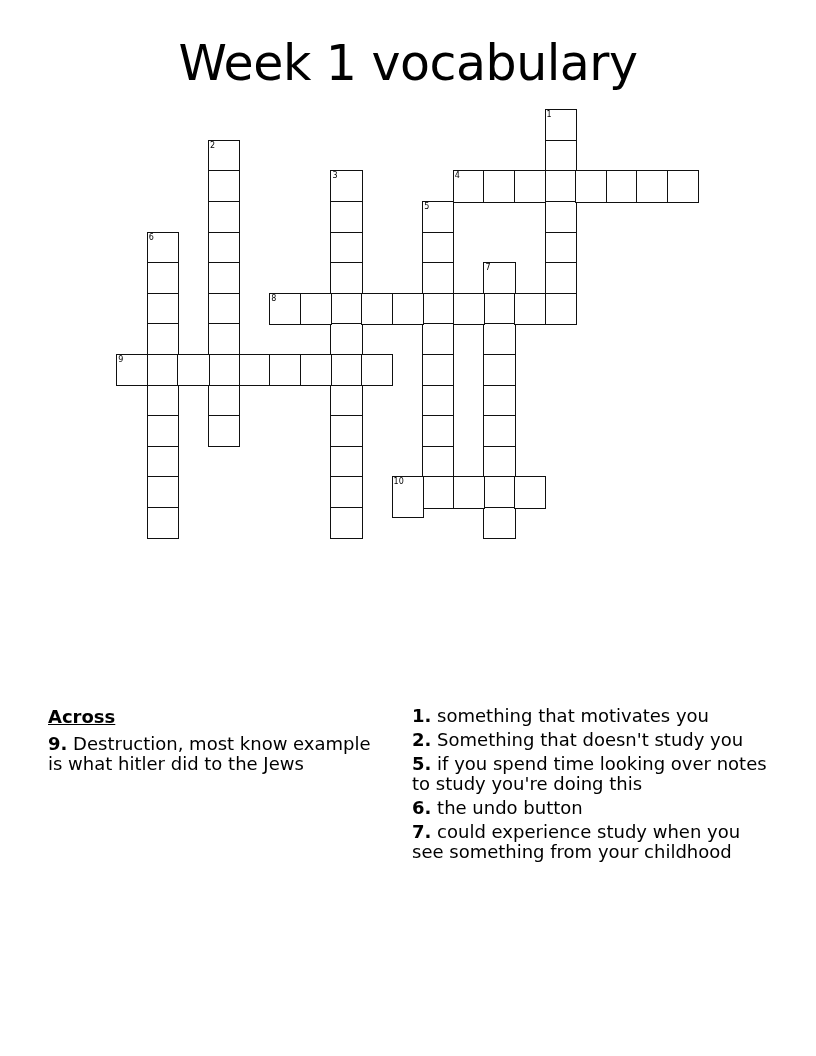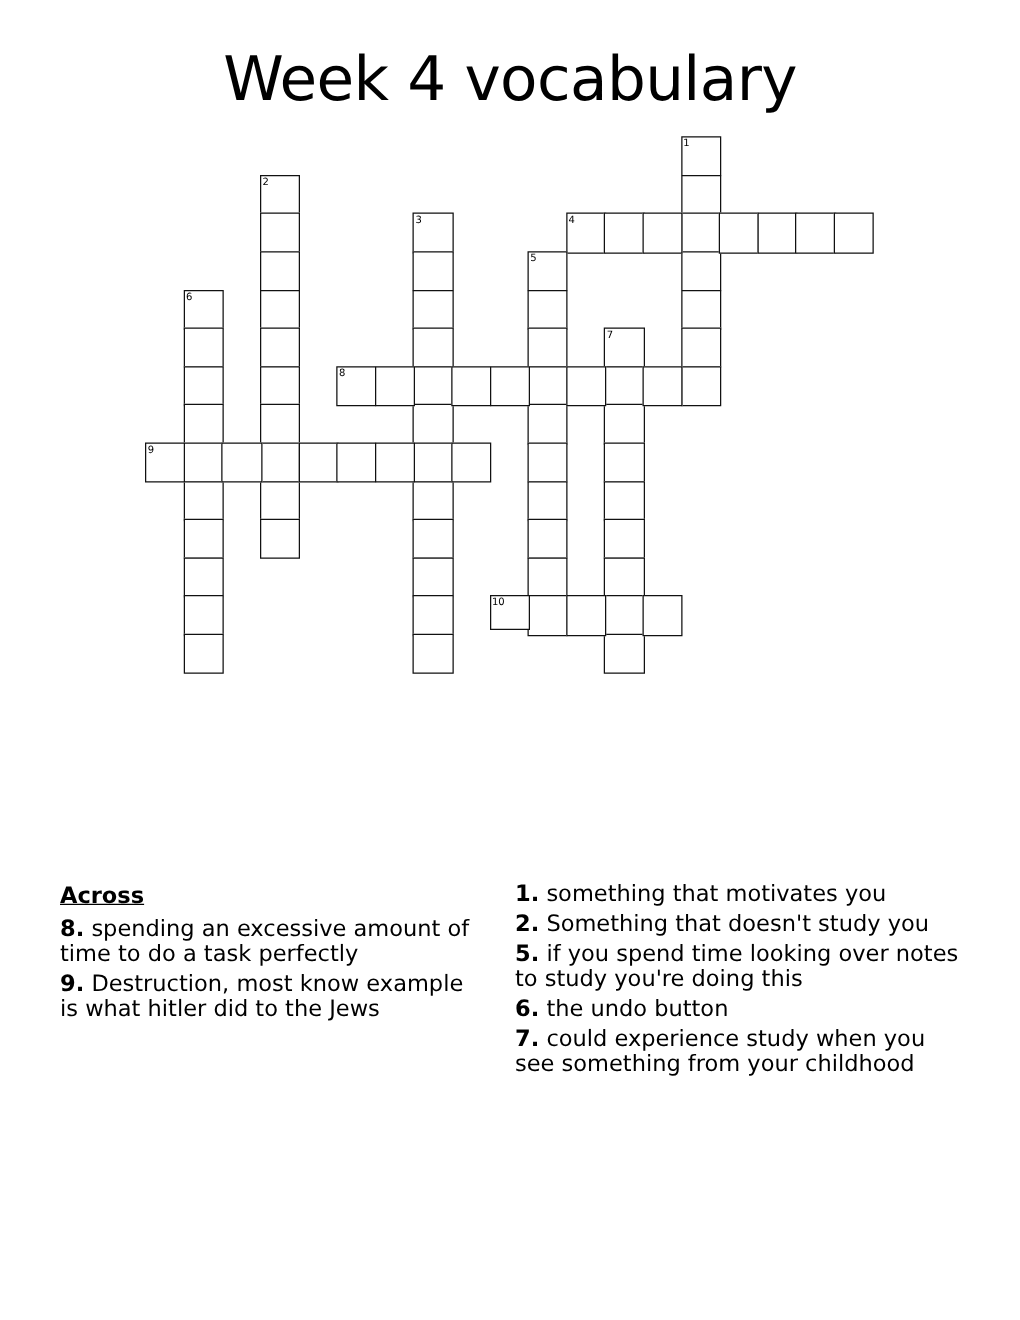--- a/index.html
+++ b/index.html
@@ -17,21 +17,21 @@
     .clues.across { left: 48px; width: 340px; }
     .clues.down { left: 412px; width: 360px; }
     .clues h3 { margin: 0 0 6px 0; font-size: 18px; font-weight: bold; text-decoration: underline;
                 line-height: 22px; }
     .clue { margin: 0 0 4px 0; }
     .clue b { font-weight: bold; }
   </style>
 </head>
 <body>
 
-<div class="title">Week 4 vocabulary</div>
+<div class="title">Week 1 vocabulary</div>
 
 <div id="grid">
     <div class="cell" style="left: 545.4px; top: 110px; width: 32.2px; height: 32.2px;">
       <span class="num">1</span>
     </div>
     <div class="cell" style="left: 545.4px; top: 140.6px; width: 32.2px; height: 32.2px;"></div>
     <div class="cell" style="left: 545.4px; top: 171.2px; width: 32.2px; height: 32.2px;"></div>
     <div class="cell" style="left: 545.4px; top: 201.8px; width: 32.2px; height: 32.2px;"></div>
     <div class="cell" style="left: 545.4px; top: 232.4px; width: 32.2px; height: 32.2px;"></div>
     <div class="cell" style="left: 545.4px; top: 263px; width: 32.2px; height: 32.2px;"></div>
@@ -115,30 +115,29 @@
     <div class="cell" style="left: 453.6px; top: 293.6px; width: 32.2px; height: 32.2px;"></div>
     <div class="cell" style="left: 514.8px; top: 293.6px; width: 32.2px; height: 32.2px;"></div>
     <div class="cell" style="left: 117px; top: 354.8px; width: 32.2px; height: 32.2px;">
       <span class="num">9</span>
     </div>
     <div class="cell" style="left: 178.2px; top: 354.8px; width: 32.2px; height: 32.2px;"></div>
     <div class="cell" style="left: 239.4px; top: 354.8px; width: 32.2px; height: 32.2px;"></div>
     <div class="cell" style="left: 270px; top: 354.8px; width: 32.2px; height: 32.2px;"></div>
     <div class="cell" style="left: 300.6px; top: 354.8px; width: 32.2px; height: 32.2px;"></div>
     <div class="cell" style="left: 361.8px; top: 354.8px; width: 32.2px; height: 32.2px;"></div>
-    <div class="cell" style="left: 392.4px; top: 477.2px; width: 32.2px; height: 28px;">
+    <div class="cell" style="left: 392.4px; top: 477.2px; width: 32.2px; height: 42px;">
       <span class="num">10</span>
     </div>
     <div class="cell" style="left: 453.6px; top: 477.2px; width: 32.2px; height: 32.2px;"></div>
     <div class="cell" style="left: 514.8px; top: 477.2px; width: 32.2px; height: 32.2px;"></div>
   </div>
 
 <div class="clues across">
   <h3>Across</h3>
-  <div class="clue"><b>8.</b> <span>spending an excessive amount of time to do a task perfectly</span></div>
   <div class="clue"><b>9.</b> <span>Destruction, most know example is what hitler did to the Jews</span></div>
 </div>
 
 <div class="clues down">
   <div class="clue"><b>1.</b> <span>something that motivates you</span></div>
   <div class="clue"><b>2.</b> <span>Something that doesn't study you</span></div>
   <div class="clue"><b>5.</b> <span>if you spend time looking over notes to study you're doing this</span></div>
   <div class="clue"><b>6.</b> <span>the undo button</span></div>
   <div class="clue"><b>7.</b> <span>could experience study when you see something from your childhood</span></div>
 </div>

